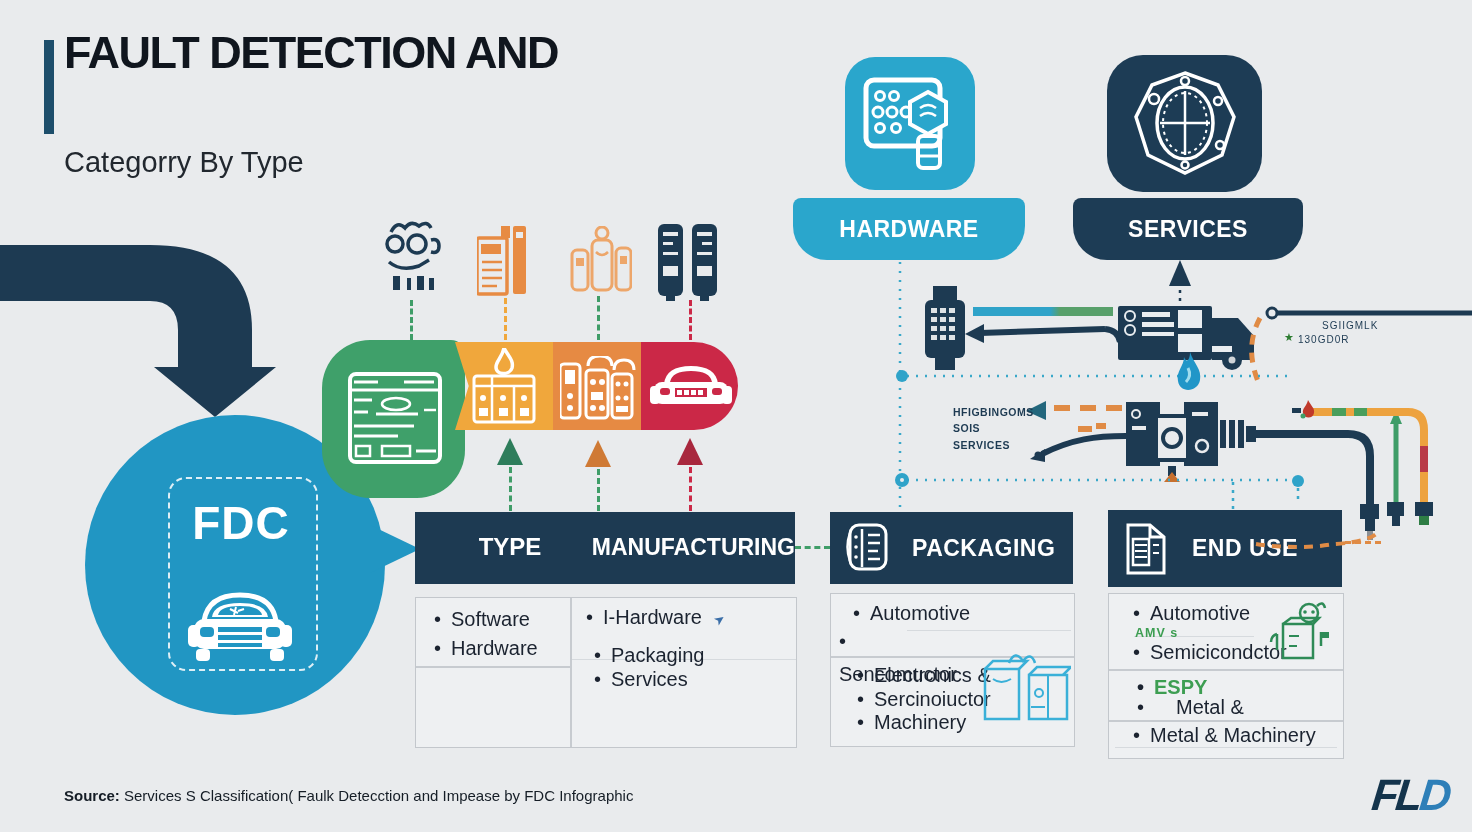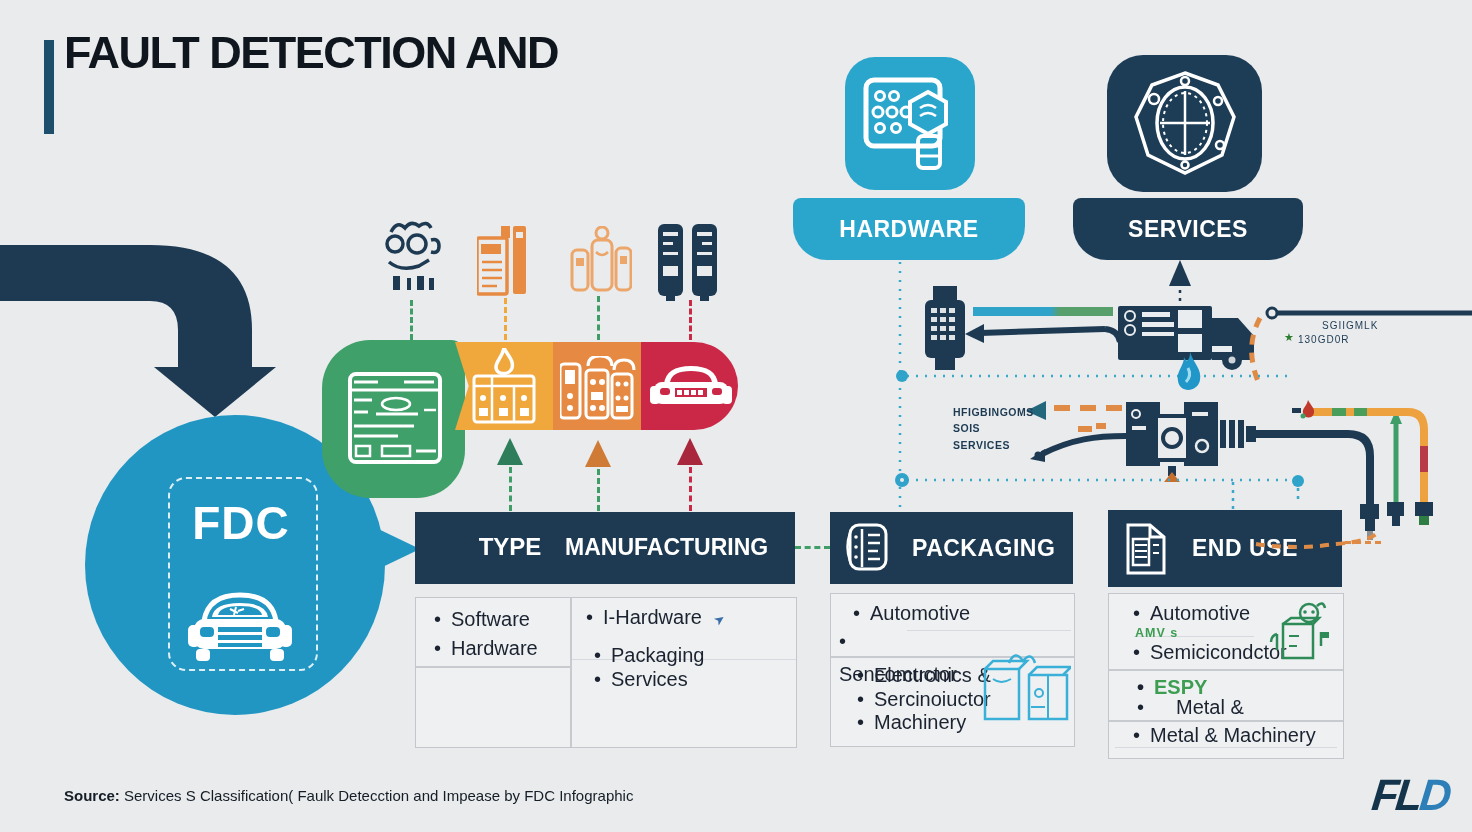--- a/index.html
+++ b/index.html
@@ -31,21 +31,21 @@
   
   .stem{width:0;border-left:3px dashed #3f9d68;}
   .tri-up{width:0;height:0;border-left:13px solid transparent;border-right:13px solid transparent;}
   
   .hbar{background:#1d3a52;display:flex;align-items:center;color:#fff;font-weight:700;}
   .hbar .txt{font-size:23px;letter-spacing:.5px;}
   .bar-typemfg{left:415px;top:512px;width:380px;height:72px;}
   .bar-packaging{left:830px;top:512px;width:243px;height:72px;}
   .bar-enduse{left:1108px;top:510px;width:234px;height:77px;}
   .lbl-type{left:430px;top:533px;width:160px;text-align:center;color:#fff;font-weight:700;font-size:24px;}
-  .lbl-mfg{left:565px;top:534px;width:230px;text-align:left;color:#fff;font-weight:700;font-size:23px;}
+  .lbl-mfg{left:565px;top:534px;width:230px;text-align:right;color:#fff;font-weight:700;font-size:23px;}
   
   .tbl{background:#eef0f2;border:1.5px solid #c3c7cc;}
   .tbl-typemfg{left:415px;top:597px;width:380px;height:149px;}
   .tbl-packaging{left:830px;top:593px;width:243px;height:152px;}
   .tbl-enduse{left:1108px;top:593px;width:234px;height:164px;}
   .divider{background:#c7cbd0;}
   .li{display:flex;align-items:baseline;gap:10px;font-size:20px;color:#1b2330;white-space:nowrap;}
   .li .dot::before{content:"•";font-size:20px;color:#1b2330;}
   .li.green{color:#3d9e52;font-weight:700;}
   .li.small{font-size:12.5px;color:#3d9e52;font-weight:700;letter-spacing:1px;}
@@ -67,20 +67,21 @@
 </style>
 </head>
 <body>
 
 <div class="canvas">
 
   <div class="abs title-rule"></div>
   <div class="abs title">
     <div>FAULT DETECTION AND</div>
   </div>
+  <div class="abs subtitle">Categorry By Type</div>
 
   <div class="abs tile hw-tile">
     <span>
       <svg width="96" height="100" viewBox="0 0 96 100">
         <rect x="4" y="6" width="74" height="66" rx="8" fill="none" stroke="#fff" stroke-width="5"></rect>
         <circle cx="18" cy="22" r="4.5" fill="none" stroke="#fff" stroke-width="3"></circle>
         <circle cx="32" cy="22" r="4.5" fill="none" stroke="#fff" stroke-width="3"></circle>
         <circle cx="16" cy="38" r="5" fill="none" stroke="#fff" stroke-width="3"></circle>
         <circle cx="30" cy="38" r="5" fill="none" stroke="#fff" stroke-width="3"></circle>
         <circle cx="44" cy="38" r="5" fill="none" stroke="#fff" stroke-width="3"></circle>

